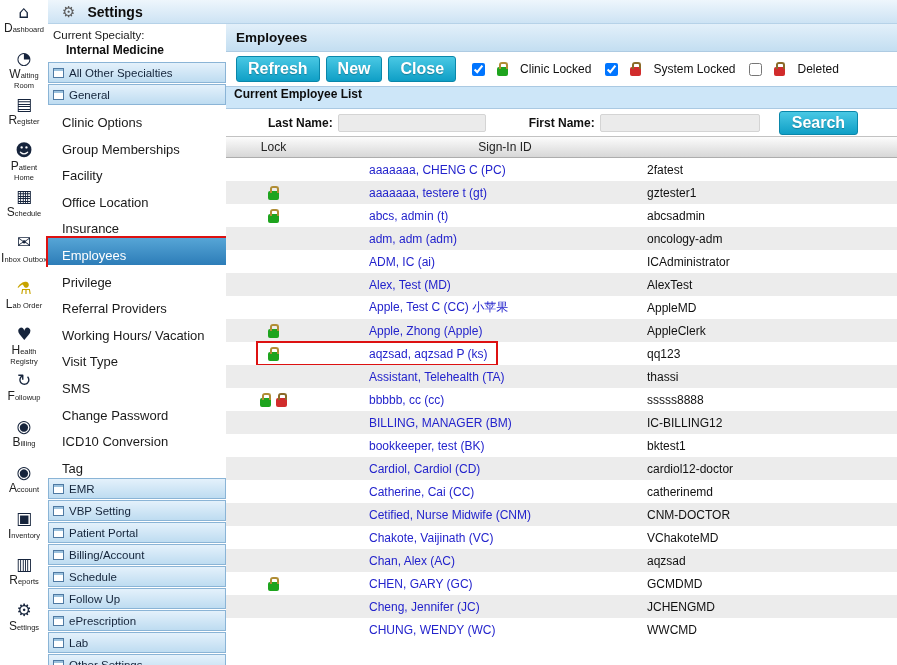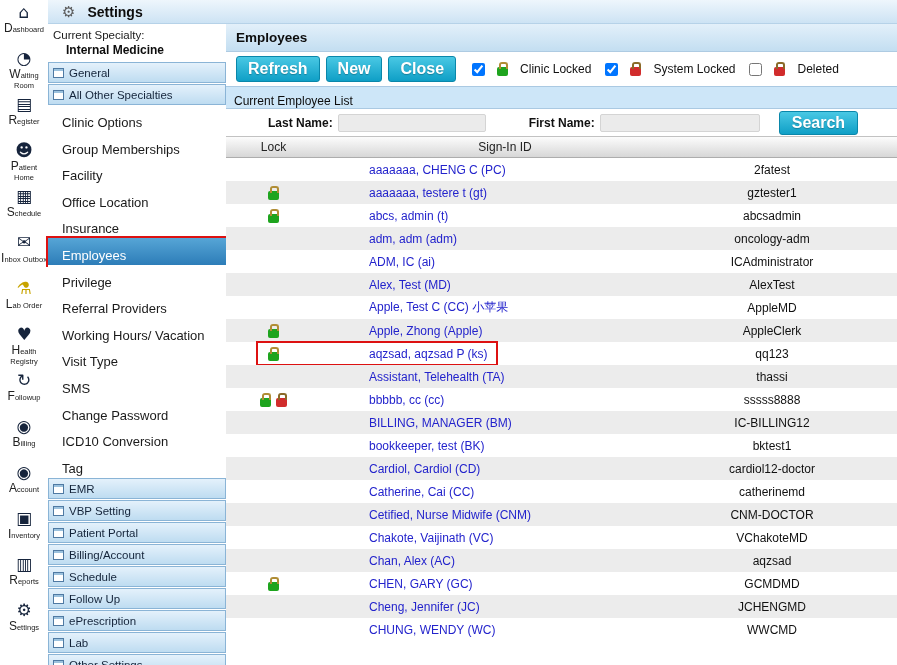--- a/index.html
+++ b/index.html
@@ -40,38 +40,38 @@
   .filters { display:flex; align-items:center; gap:14px; margin-left:10px; }
   .filter { display:flex; align-items:center; gap:12px; font-size:12px; color:#111; cursor:default; }
   .filter input { width:13px; height:13px; }
 
   .lock { display:inline-block; width:11px; height:9px; border-radius:2px; position:relative; margin-top:5px; }
   .lock::before { content:""; position:absolute; top:-5px; left:2px; width:5px; height:5px; border:2px solid #b08d35; border-bottom:none; border-radius:3px 3px 0 0; }
   .lock.green { background:#1ea41e; }
   .lock.red { background:#d12c2c; }
   .lock.red::before { border-color:#8a6a28; }
 
-  .list-bar { height:23px; flex:0 0 23px; background:#cde6f8; border-top:1px solid #aac9e2; border-bottom:1px solid #aac9e2; display:flex; align-items:flex-end; padding-left:8px; font-weight:normal; font-size:12px; color:#0d0d0d; }
+  .list-bar { height:23px; flex:0 0 23px; background:#cde6f8; border-top:1px solid #aac9e2; border-bottom:1px solid #aac9e2; display:flex; align-items:flex-start; padding-left:8px; font-weight:bold; font-size:12px; color:#0d0d0d; }
   .search-row { height:27px; flex:0 0 27px; display:flex; align-items:center; padding-left:4px; gap:5px; background:#fff; }
   .search-label { font-weight:bold; font-size:12px; color:#111;padding-left:38px; }
   .search-input { width:148px; height:18px; background:#ebebeb; border:1px solid #d4d4d4; border-radius:2px; font-size:12px; padding:0 4px; }
   .search-input.first { width:160px; }
   .search-row .btn { margin-left:14px; padding:2px 12px; }
 
   .grid-head { height:22px; flex:0 0 22px; display:grid; grid-template-columns:95px 320px 1fr; align-items:center; background:linear-gradient(#fcfcfc,#d7d7d7); border-top:1px solid #c2c2c2; border-bottom:1px solid #adadad; font-size:12px; color:#222;gap:24px; }
   .th { text-align:center; }
   .sort-glyph { font-family:"DejaVu Sans",sans-serif; font-size:10px; color:#444; margin-left:3px; }
 
   .table-body { flex:1; overflow:hidden; }
   .row { height:23px; display:grid; grid-template-columns:95px 320px 1fr; align-items:center; position:relative; background:#fff; }
   .row:nth-child(even) { background:#ececec; }
   .cell-lock { display:flex; justify-content:center; align-items:center; gap:5px; }
   .cell-name { padding-left:48px; white-space:nowrap; overflow:hidden; }
   .name-link { color:#2323cc; font-size:12px; cursor:pointer; text-decoration:none; }
-  .cell-signin { padding-left:6px; font-size:12px; color:#111; white-space:nowrap;text-align:center; }
+  .cell-signin { padding-left:6px; font-size:12px; color:#111; white-space:nowrap; }
   .row.annotated::after { content:""; position:absolute; left:30px; width:238px; top:-1px; bottom:-1px; border:2px solid #dd1111; pointer-events:none; }
 </style>
 </head>
 <body>
 
 <div class="app">
 
   <nav class="nav-rail" id="nav-rail">
       <div class="rail-item">
         <span class="rail-icon" style="color: rgb(22, 36, 60);">⌂</span>
@@ -139,25 +139,25 @@
     </div>
 
     <div class="body">
 
       <aside class="sidebar">
         <div class="spec-label">Current Specialty:</div>
         <div class="spec-value">Internal Medicine</div>
         <div id="sidebar-entries">
             <div class="section">
               <span class="section-icon"></span>
+              <span>All Other Specialties</span>
+            </div>
+            <div class="section">
+              <span class="section-icon"></span>
               <span>General</span>
-            </div>
-            <div class="section">
-              <span class="section-icon"></span>
-              <span>All Other Specialties</span>
             </div>
             <div class="sub-item">Clinic Options</div>
             <div class="sub-item">Group Memberships</div>
             <div class="sub-item">Facility</div>
             <div class="sub-item">Office Location</div>
             <div class="sub-item">Insurance</div>
             <div class="sub-item selected annotated">Employees</div>
             <div class="sub-item">Privilege</div>
             <div class="sub-item">Referral Providers</div>
             <div class="sub-item">Working Hours/ Vacation</div>

